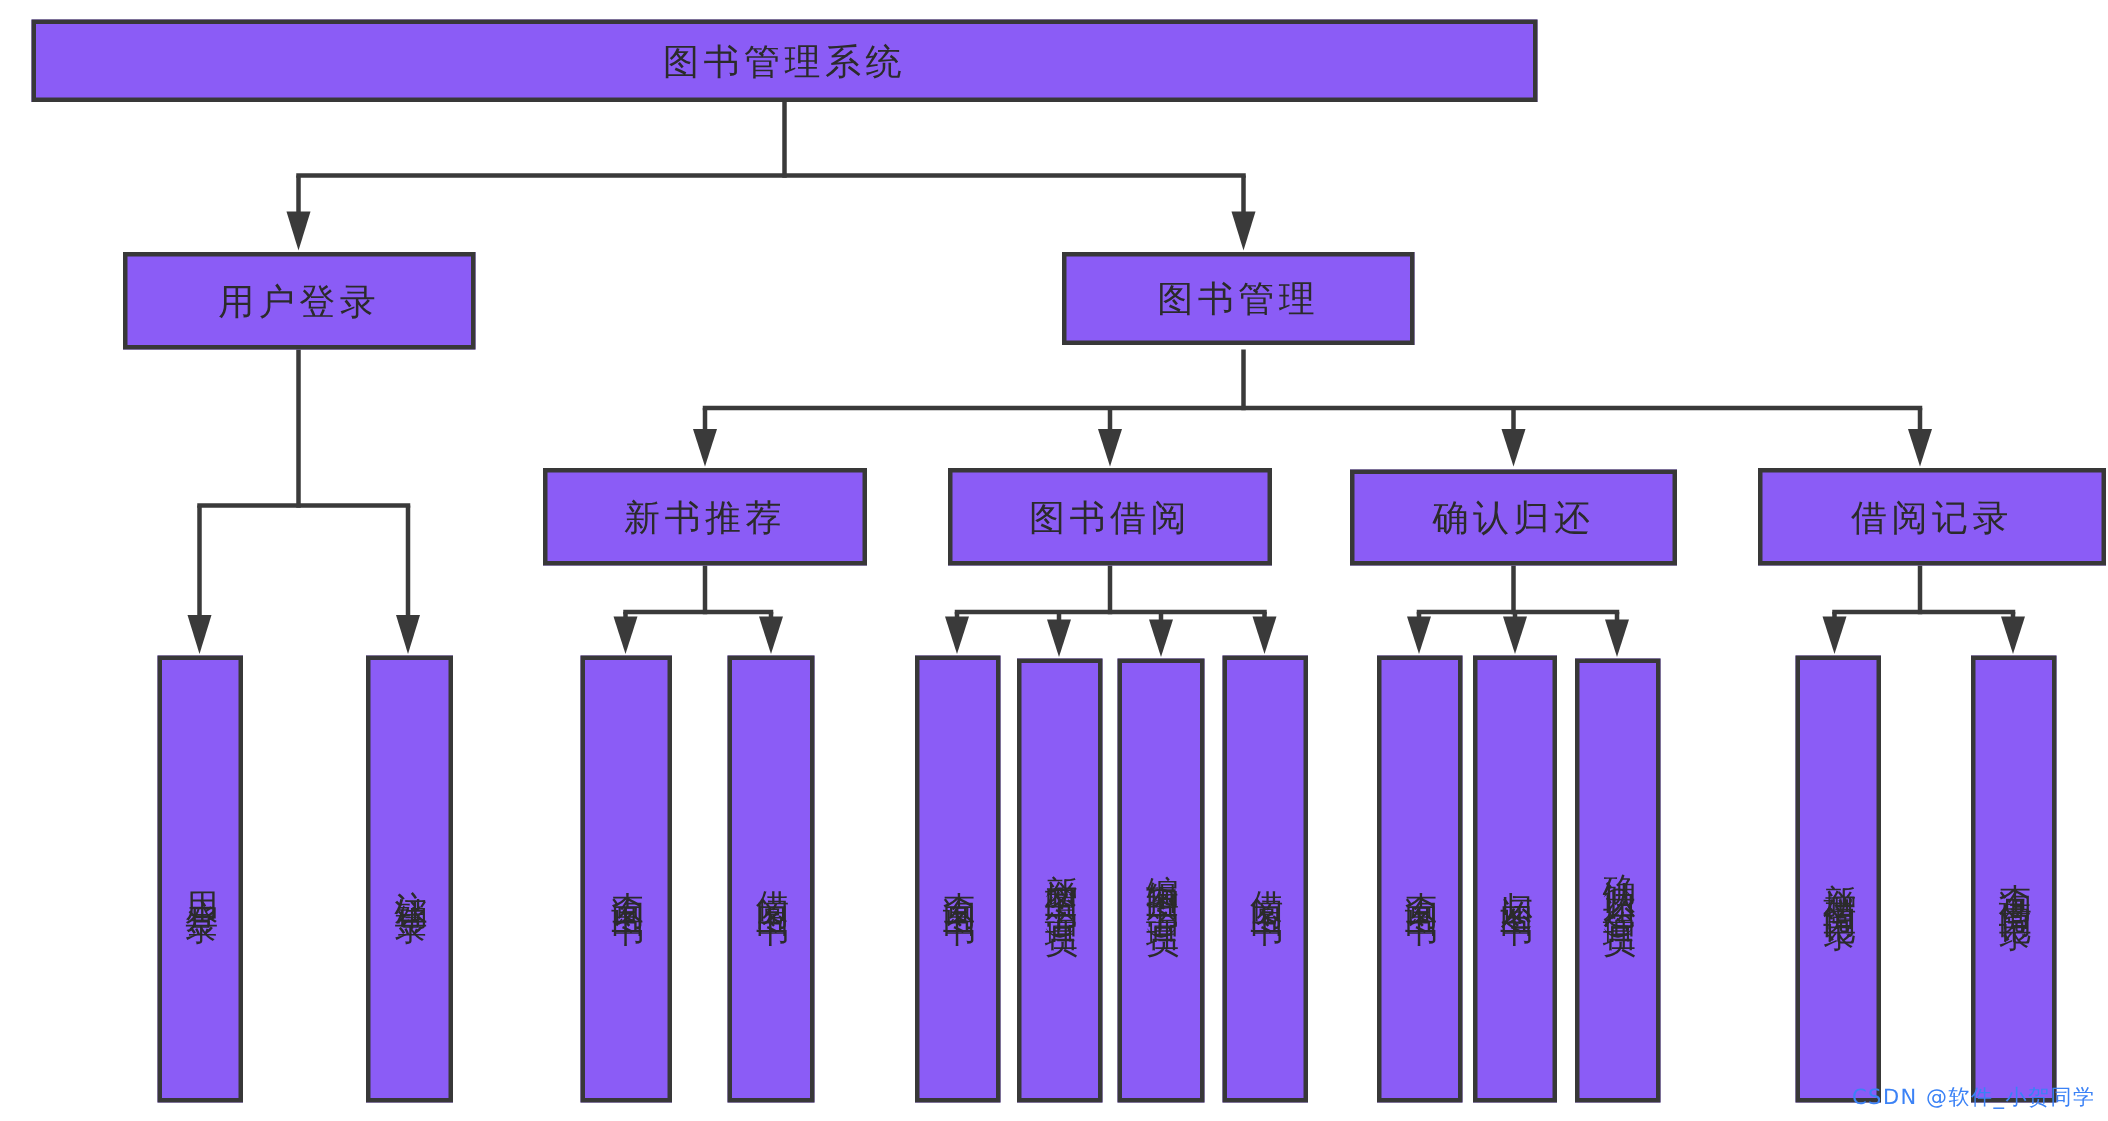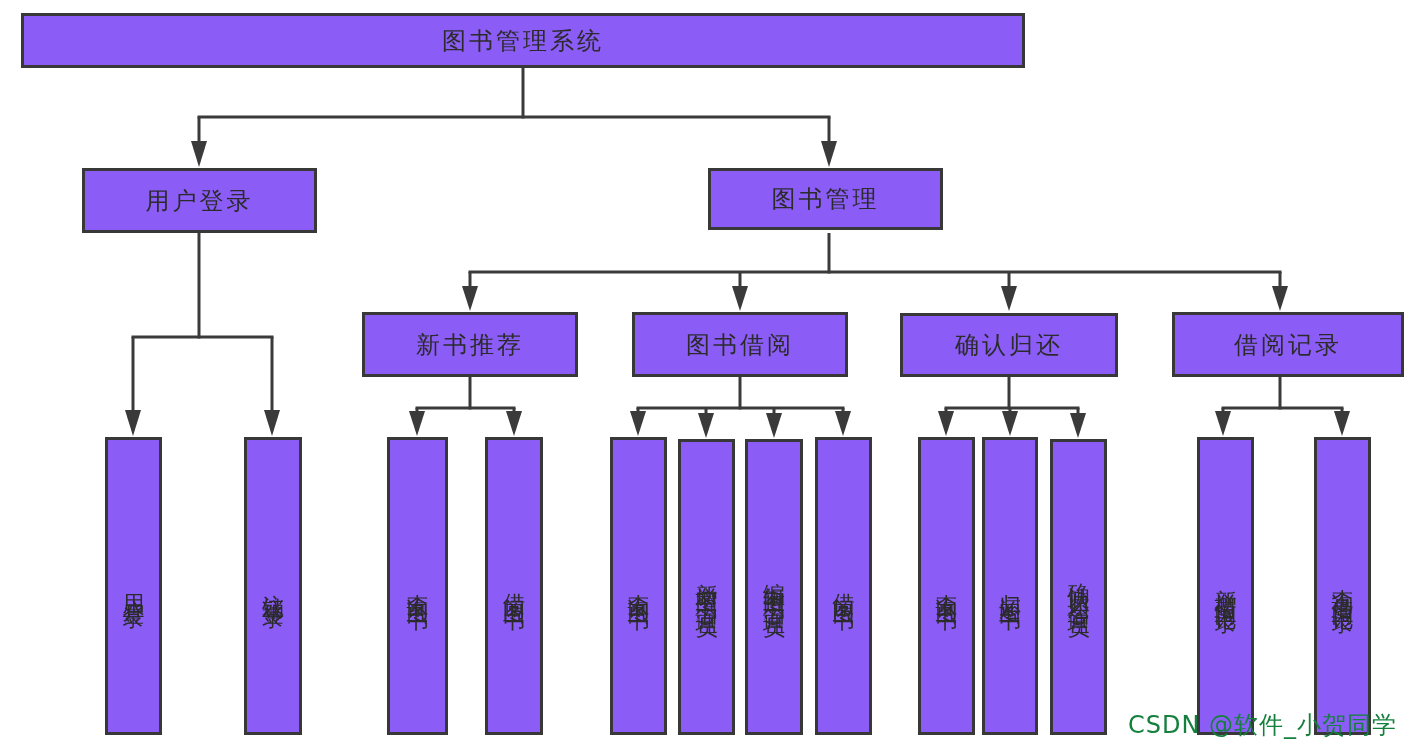--- a/index.html
+++ b/index.html
@@ -54,23 +54,23 @@
     text-orientation: mixed;
     font-size: 22px;
     letter-spacing: 5px;
     line-height: 1;
     color: #2b2b2b;
   }
   .watermark {
     position: absolute;
     right: 8px;
     bottom: 6px;
-    font-size: 24px;
+    font-size: 14px;
     letter-spacing: 1px;
-    color: #15803d;
+    color: #3b82f6;
     white-space: nowrap;
   }
 </style>
 </head>
 <body>
 
 <div class="canvas">
 
   <svg class="connectors" width="1405" height="747" viewBox="0 0 1405 747">
 

